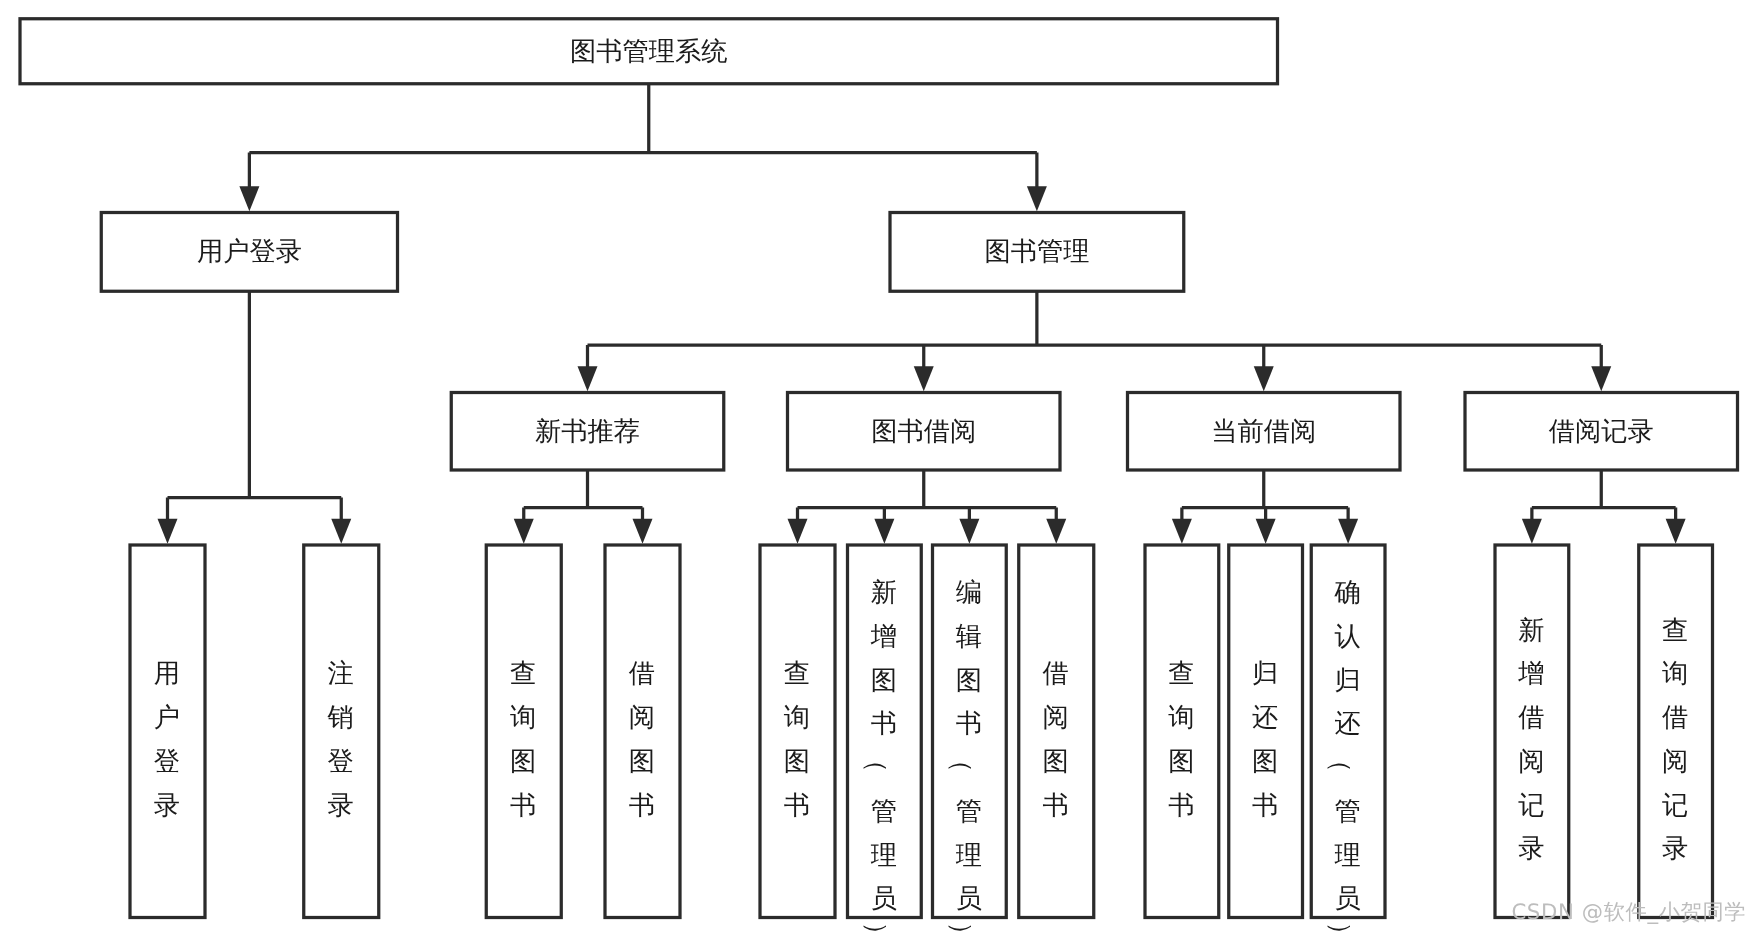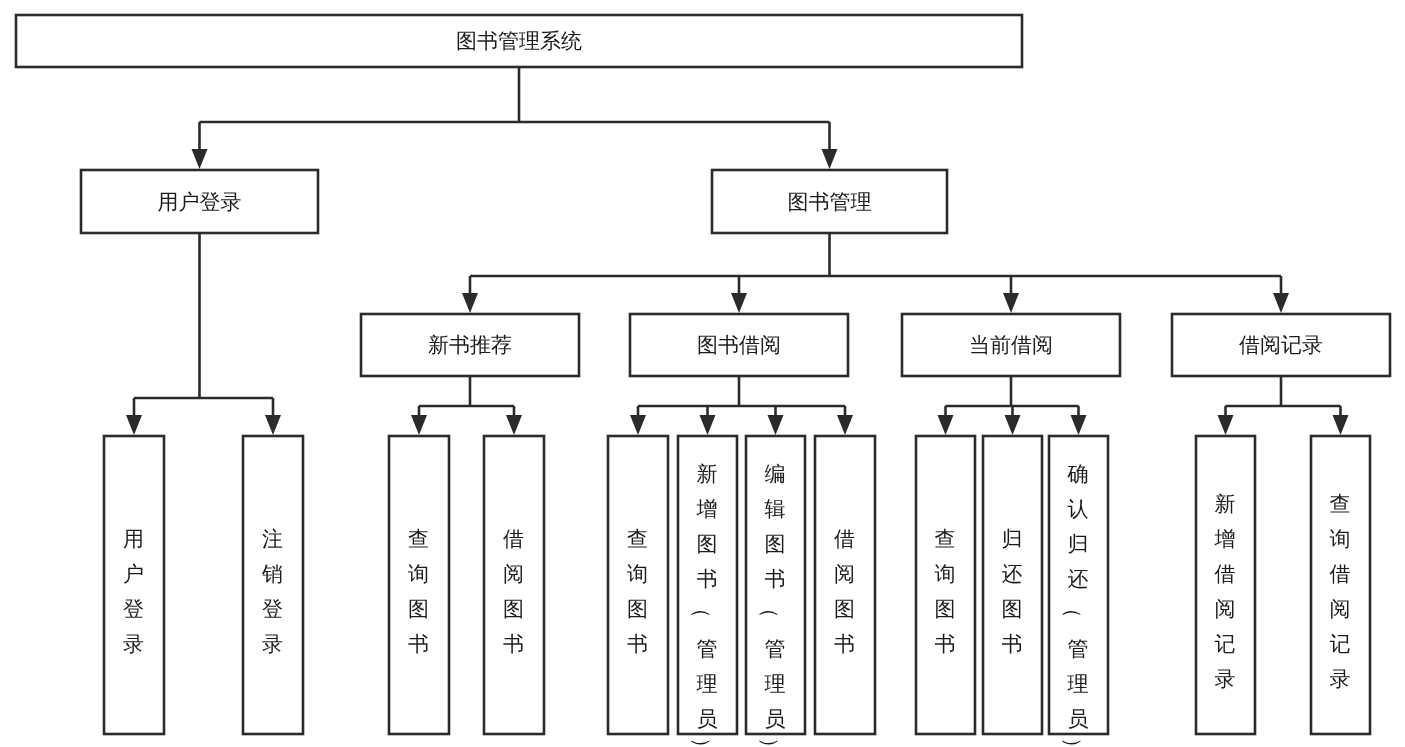--- a/index.html
+++ b/index.html
@@ -258,13 +258,14 @@
           <rect x="1311" y="436" width="59" height="298" class="node-box"></rect>
           <text x="1340.5" y="505.2" class="node-label vertical" dominant-baseline="alphabetic">查</text>
           <text x="1340.5" y="540.2" class="node-label vertical" dominant-baseline="alphabetic">询</text>
           <text x="1340.5" y="575.2" class="node-label vertical" dominant-baseline="alphabetic">借</text>
           <text x="1340.5" y="610.2" class="node-label vertical" dominant-baseline="alphabetic">阅</text>
           <text x="1340.5" y="645.2" class="node-label vertical" dominant-baseline="alphabetic">记</text>
           <text x="1340.5" y="680.2" class="node-label vertical" dominant-baseline="alphabetic">录</text>
         </g>
       </g>
     </svg>
+  <div class="watermark">CSDN @软件_小贺同学</div>
 </div>
 
 </body></html>

